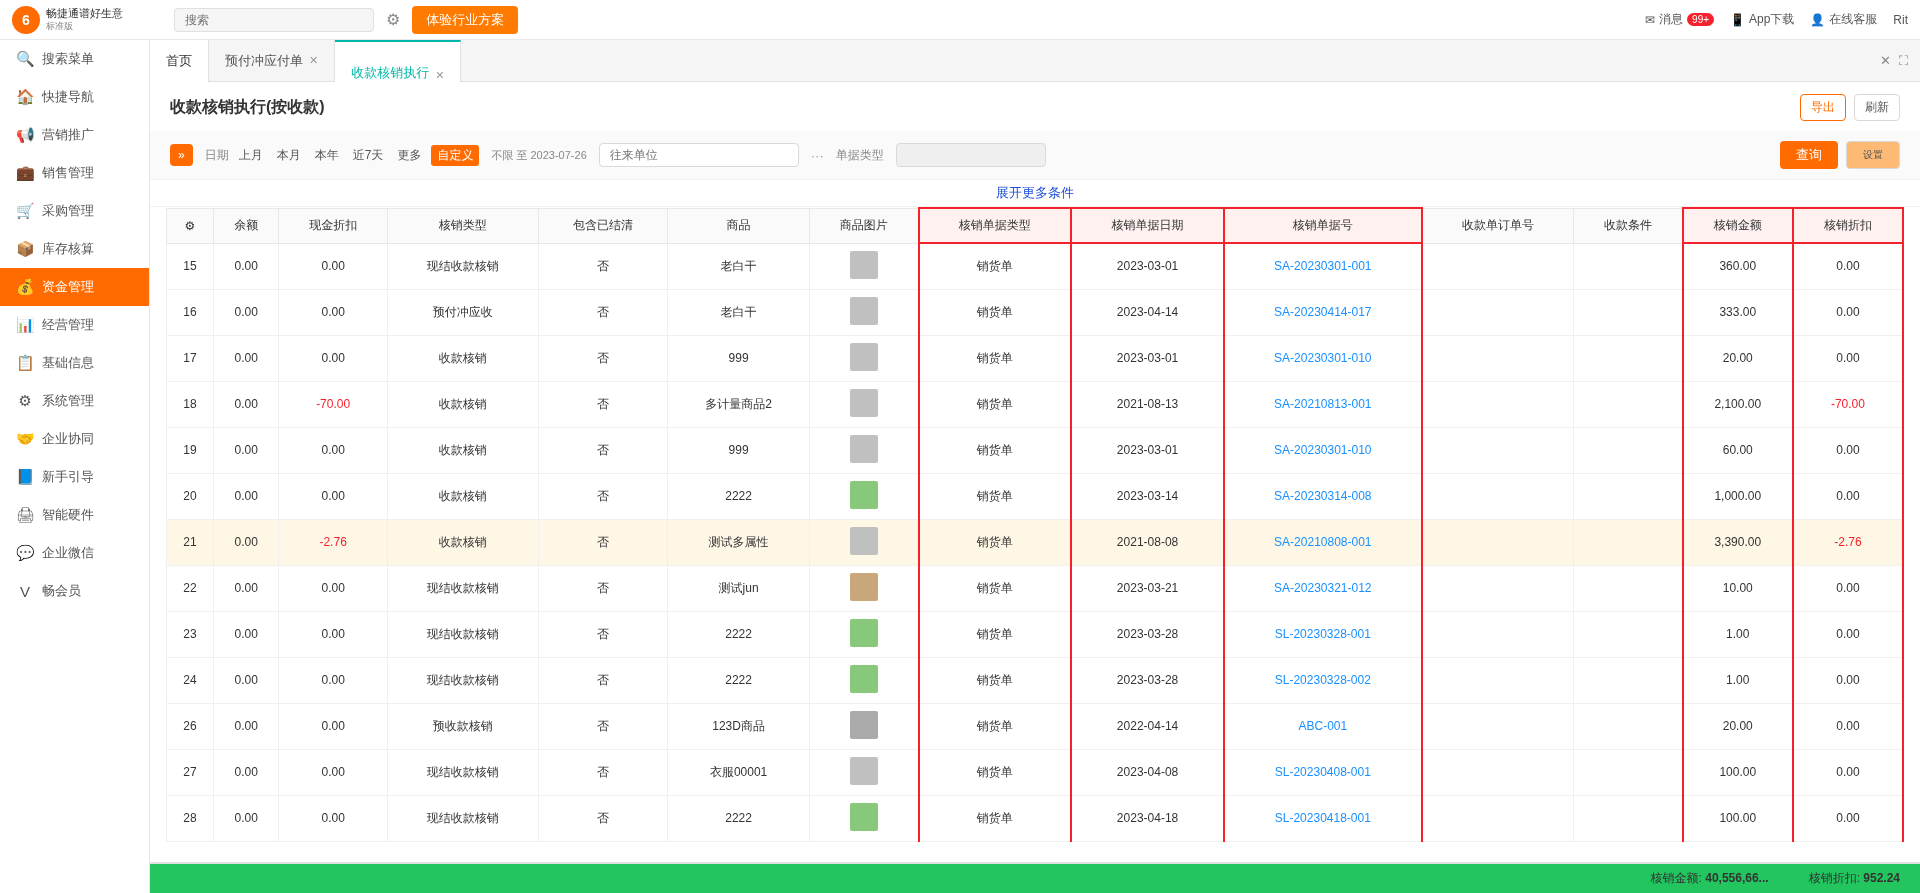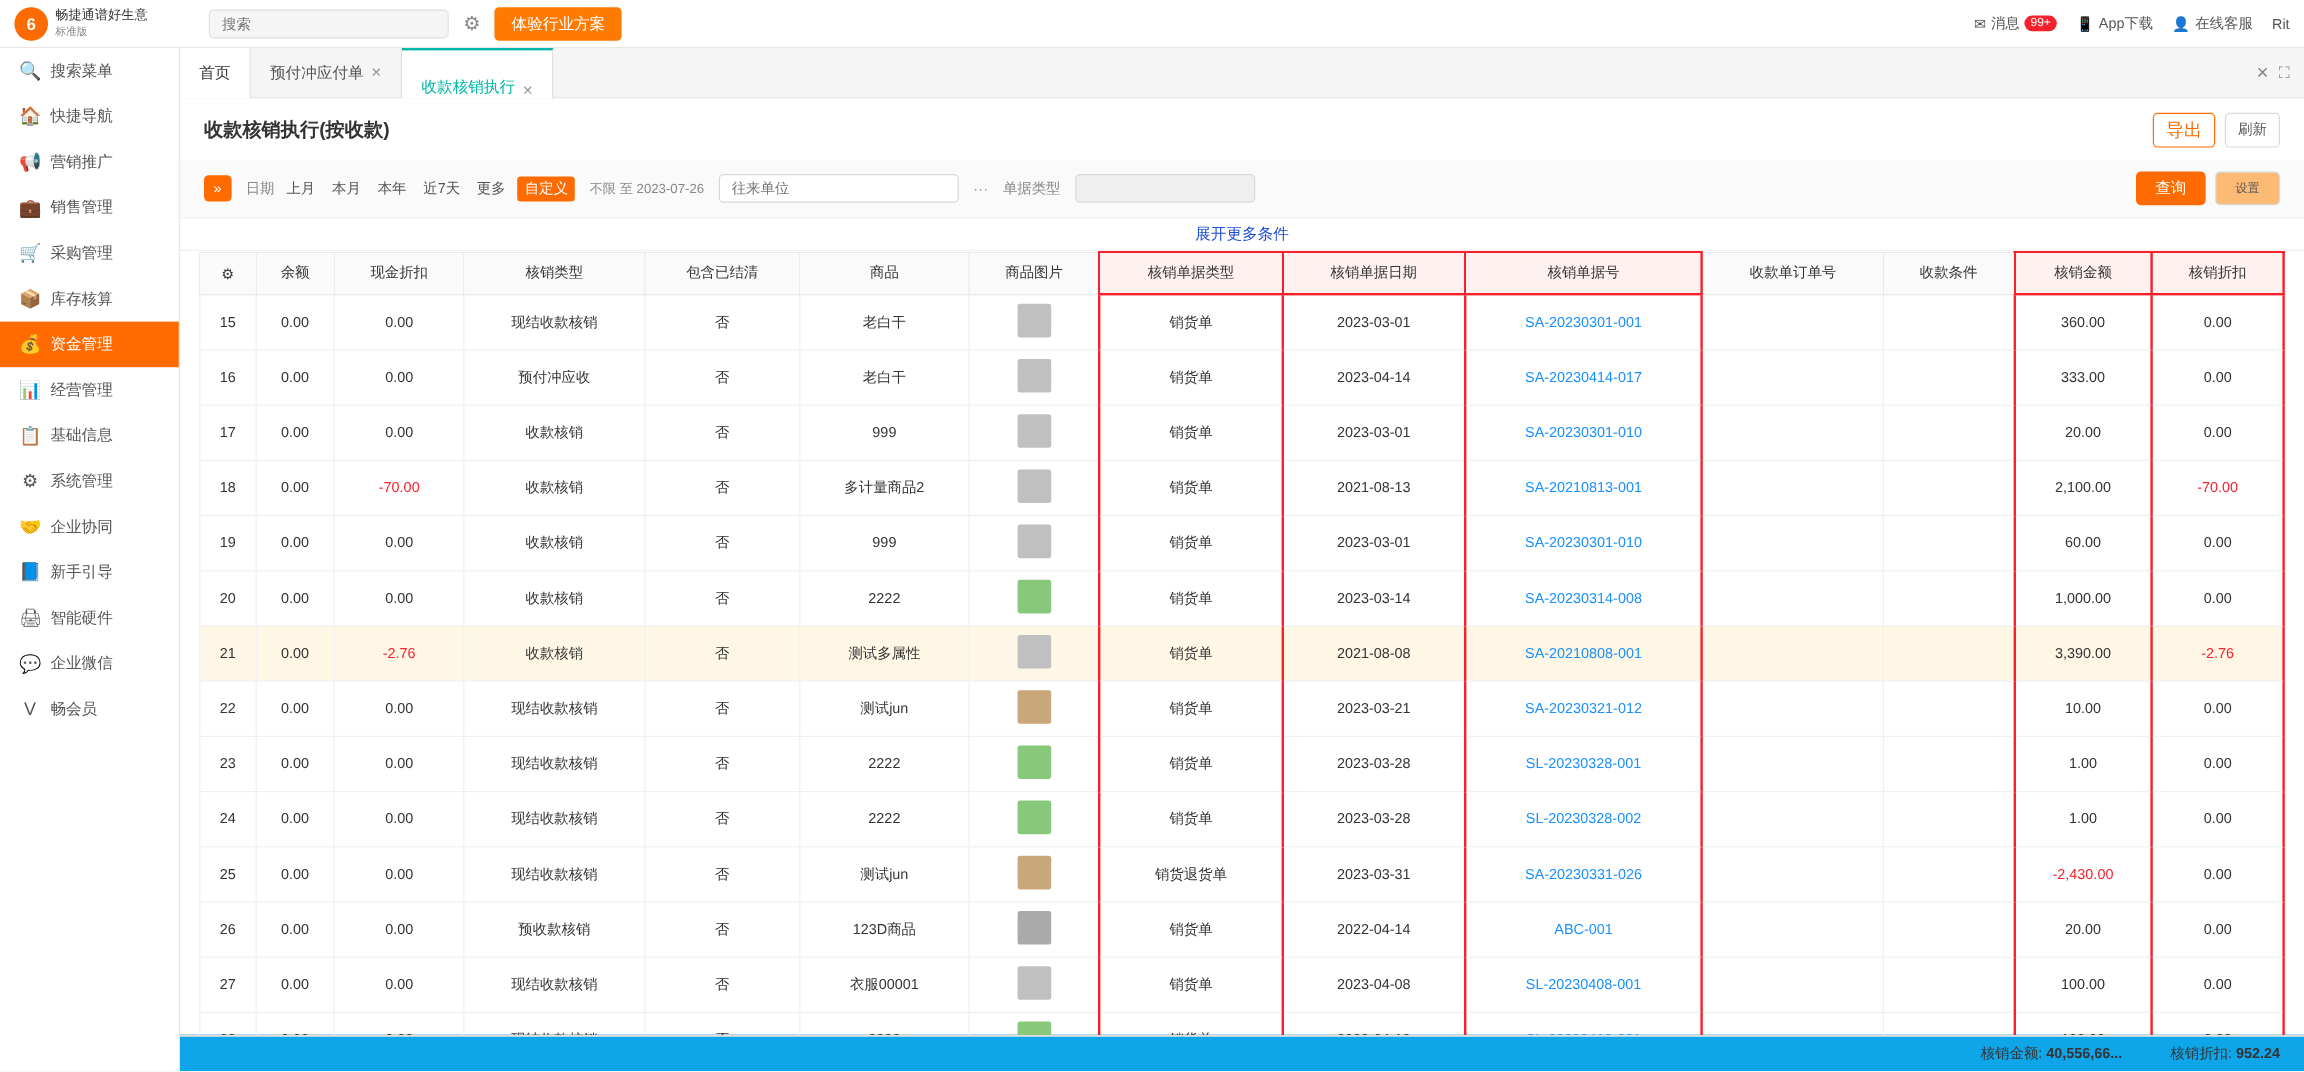--- a/index.html
+++ b/index.html
@@ -32,21 +32,21 @@
     .sidebar-icon { width: 18px; text-align: center; font-size: 15px; }
 
     
     .tab { display: flex; align-items: center; gap: 6px; padding: 0 16px; height: 42px; cursor: pointer; color: #555; font-size: 13px; border-right: 1px solid #e0e0e0; }
     .tab.home { background: #fff; color: #333; font-weight: 500; }
     .tab.active { background: #fff; color: #00b8a9; border-top: 2px solid #00b8a9; align-items: flex-end; }
     .tab-close { color: #999; font-size: 11px; cursor: pointer; }
     .tab-bar-right { margin-left: auto; display: flex; align-items: center; gap: 8px; padding-right: 12px; color: #888; }
     .page-title { font-size: 16px; font-weight: bold; color: #333; }
     .page-actions { display: flex; gap: 8px; }
-    .btn-export { color: #ff6b00; border: 1px solid #ff6b00; background: white; border-radius: 4px; padding: 4px 10px; font-size: 15px; cursor: pointer; }
+    .btn-export { color: #ff6b00; border: 1px solid #ff6b00; background: white; border-radius: 4px; padding: 4px 10px; font-size: 12px; cursor: pointer; }
     .btn-refresh { color: #555; border: 1px solid #d9d9d9; background: white; border-radius: 4px; padding: 4px 10px; font-size: 12px; cursor: pointer; }
 
     
     .filter-bar { padding: 10px 20px; background: #fafafa; border-bottom: 1px solid #f0f0f0; display: flex; align-items: center; gap: 12px; flex-wrap: wrap; flex-shrink: 0; }
     .filter-arrow { background: #ff6b00; color: white; border: none; border-radius: 4px; padding: 4px 8px; cursor: pointer; font-size: 12px; }
     .filter-group { display: flex; align-items: center; gap: 6px; }
     .filter-label { color: #888; font-size: 12px; }
     .filter-date-options { display: flex; gap: 6px; }
     .filter-date-btn { color: #555; font-size: 12px; cursor: pointer; padding: 2px 4px; }
     .filter-date-btn.custom { color: white; background: #ff6b00; border-radius: 3px; padding: 2px 6px; }
@@ -60,21 +60,21 @@
     
     .table-wrapper { flex: 1; overflow: auto; padding: 0 16px; }
     table { width: 100%; border-collapse: collapse; font-size: 12px; }
     thead th { background: #fafafa; border: 1px solid #e8e8e8; padding: 8px 6px; text-align: center; color: #333; font-weight: 500; white-space: nowrap; position: sticky; top: 0; z-index: 2; }
     tbody td { border: 1px solid #f0f0f0; padding: 7px 6px; text-align: center; color: #333; white-space: nowrap; }
     tbody tr.highlight { background: #fff7e6; }
     .link-text { color: #1890ff; text-decoration: none; cursor: pointer; }
     .negative { color: #f5222d; }
 
     
-    .table-footer { background: #0ea5e9; border-top: 2px solid #e0e0e0; padding: 6px 20px; display: flex; justify-content: flex-end; gap: 40px; font-size: 12px; color: #333; font-weight: 500; }
+    .table-footer { background: #22c55e; border-top: 2px solid #e0e0e0; padding: 6px 20px; display: flex; justify-content: flex-end; gap: 40px; font-size: 12px; color: #333; font-weight: 500; }
 
     
     ::-webkit-scrollbar { width: 6px; height: 6px; }
     ::-webkit-scrollbar-thumb { background: #ccc; border-radius: 3px; }
 
     
     .page-header-row { display: flex; align-items: center; justify-content: space-between; padding: 12px 20px 10px; }
 
     
     .table-container { position: relative; flex: 1; overflow: hidden; display: flex; flex-direction: column; }
@@ -422,36 +422,20 @@
     <td><span style="display:inline-block;width:28px;height:28px;background:#87c87a;border-radius:2px;"></span></td>
     <td style="border-left: 2px solid #f5222d; border-right: 2px solid #f5222d;">销货单</td>
     <td style="border-left: 2px solid #f5222d; border-right: 2px solid #f5222d;">2023-03-28</td>
     <td style="border-left: 2px solid #f5222d; border-right: 2px solid #f5222d;"><a class="link-text" href="#">SL-20230328-002</a></td>
     <td></td>
     <td></td>
     <td class="" style="border-left: 2px solid #f5222d; border-right: 2px solid #f5222d;">1.00</td>
     <td class="" style="border-left: 2px solid #f5222d; border-right: 2px solid #f5222d;">0.00</td>
   </tr>
                   <tr>
-    <td>25</td>
-    <td class="">0.00</td>
-    <td class="">0.00</td>
-    <td>现结收款核销</td>
-    <td>否</td>
-    <td>测试jun</td>
-    <td><span style="display:inline-block;width:28px;height:28px;background:#c8a87a;border-radius:2px;"></span></td>
-    <td style="border-left: 2px solid #f5222d; border-right: 2px solid #f5222d;">销货退货单</td>
-    <td style="border-left: 2px solid #f5222d; border-right: 2px solid #f5222d;">2023-03-31</td>
-    <td style="border-left: 2px solid #f5222d; border-right: 2px solid #f5222d;"><a class="link-text" href="#">SA-20230331-026</a></td>
-    <td></td>
-    <td></td>
-    <td class="negative" style="border-left: 2px solid #f5222d; border-right: 2px solid #f5222d;">-2,430.00</td>
-    <td class="" style="border-left: 2px solid #f5222d; border-right: 2px solid #f5222d;">0.00</td>
-  </tr>
-                  <tr>
     <td>26</td>
     <td class="">0.00</td>
     <td class="">0.00</td>
     <td>预收款核销</td>
     <td>否</td>
     <td>123D商品</td>
     <td><span style="display:inline-block;width:28px;height:28px;background:#aaa;border-radius:2px;"></span></td>
     <td style="border-left: 2px solid #f5222d; border-right: 2px solid #f5222d;">销货单</td>
     <td style="border-left: 2px solid #f5222d; border-right: 2px solid #f5222d;">2022-04-14</td>
     <td style="border-left: 2px solid #f5222d; border-right: 2px solid #f5222d;"><a class="link-text" href="#">ABC-001</a></td>

